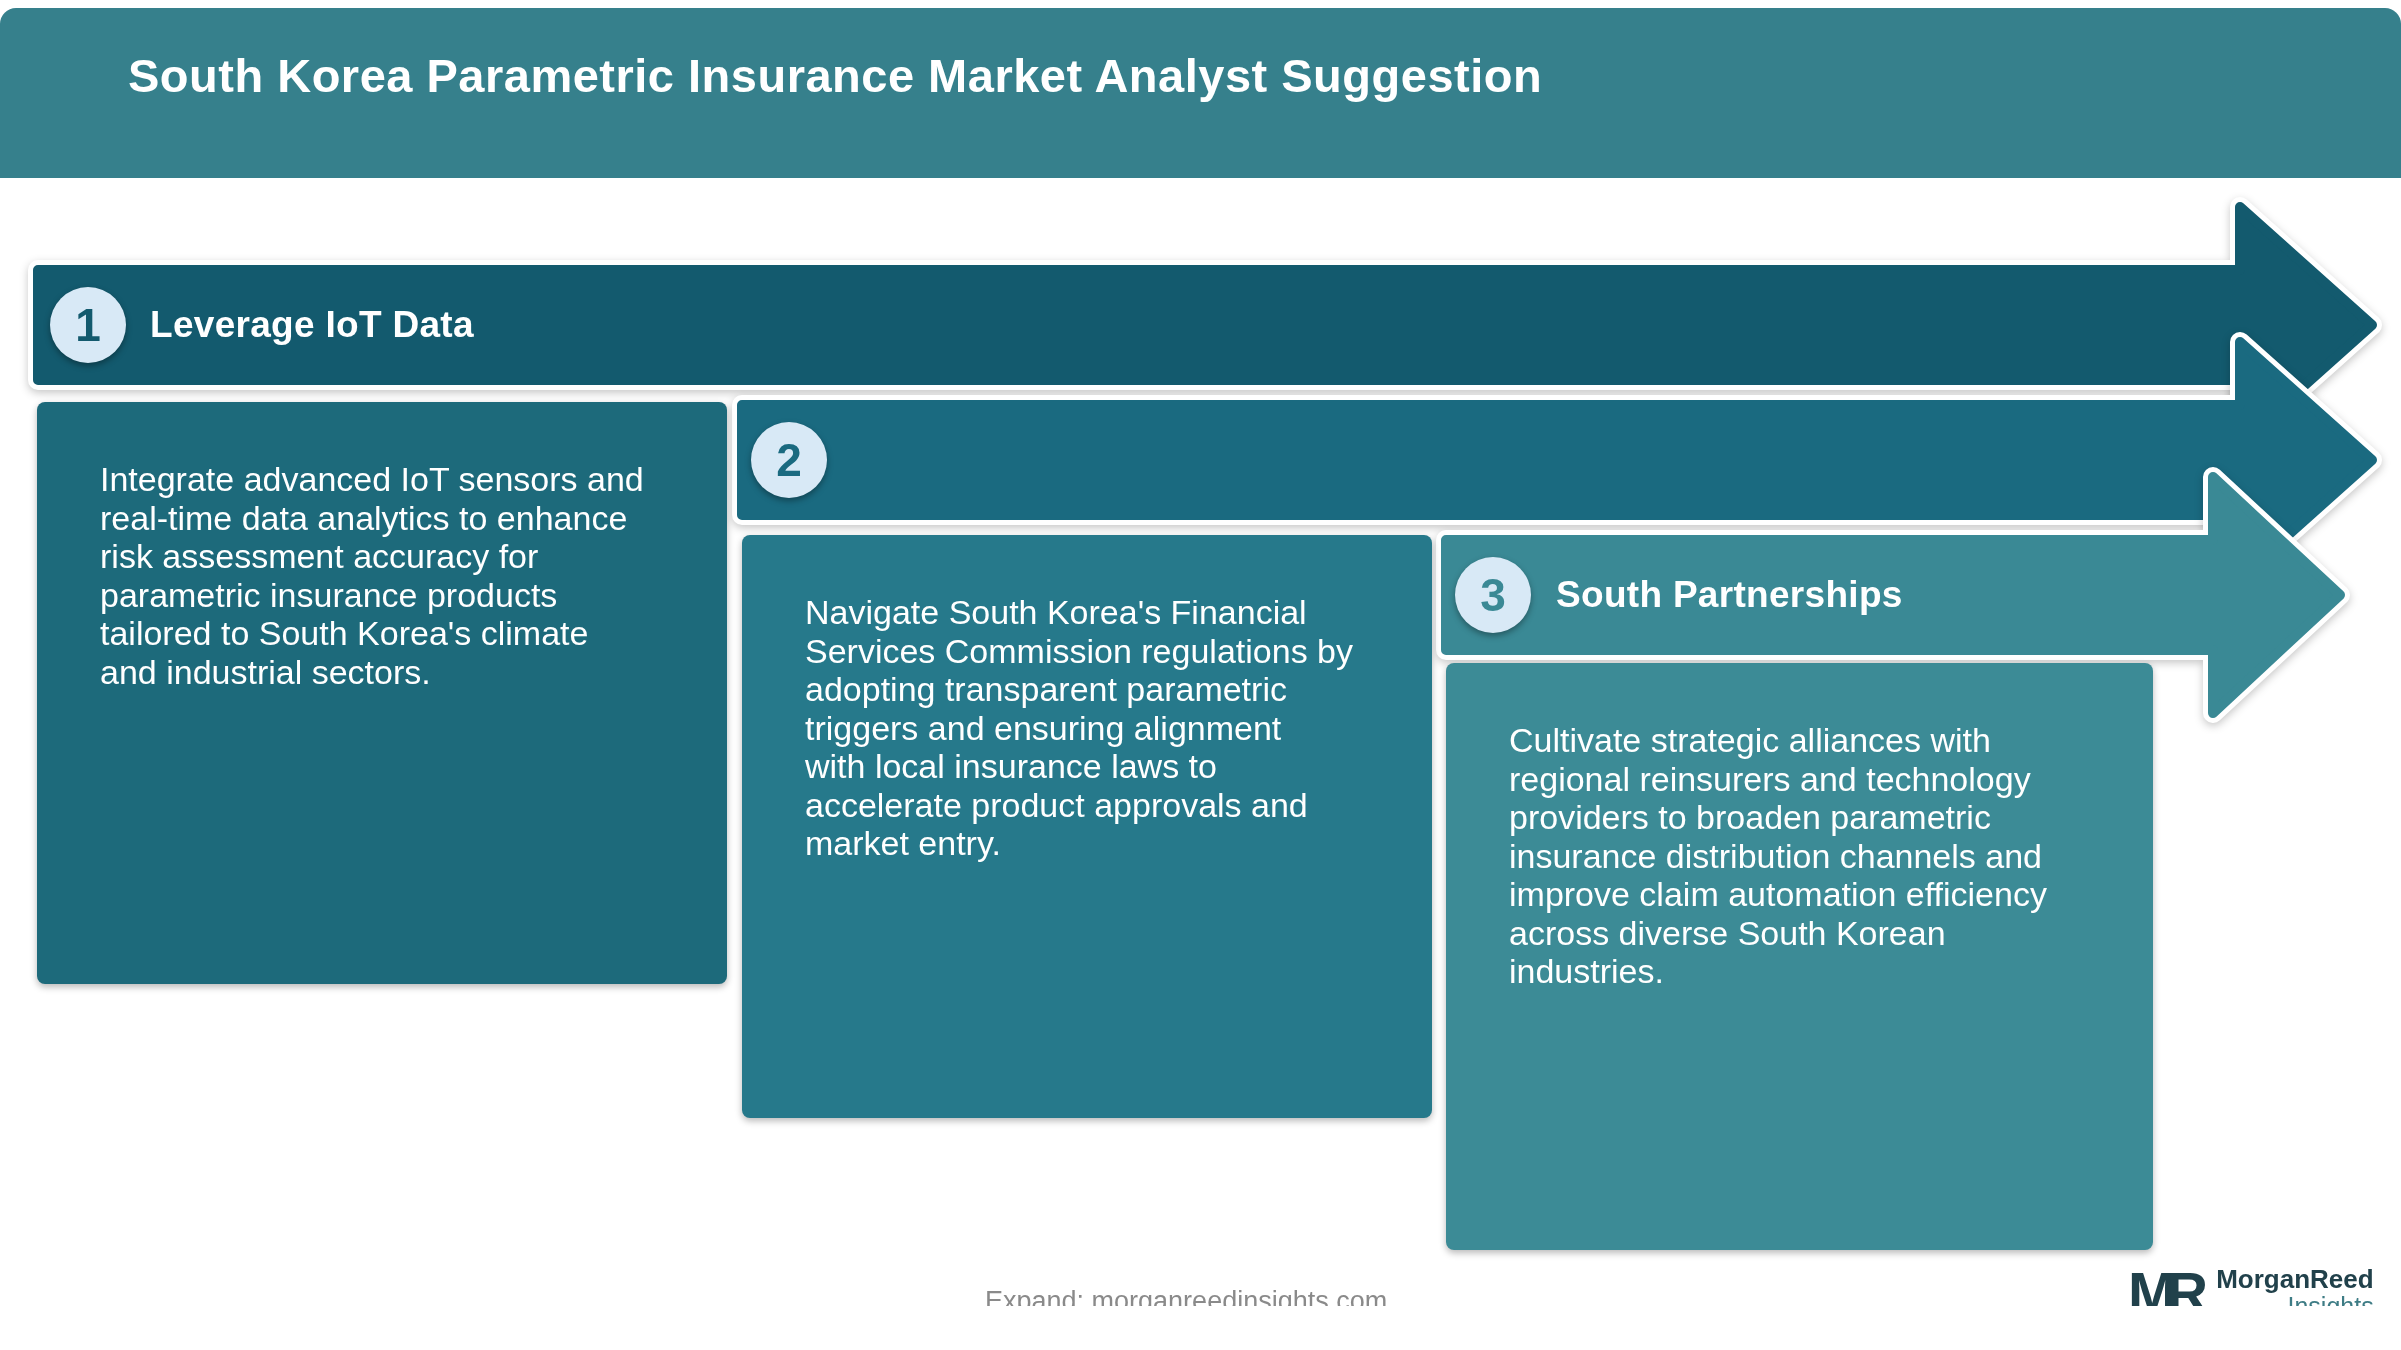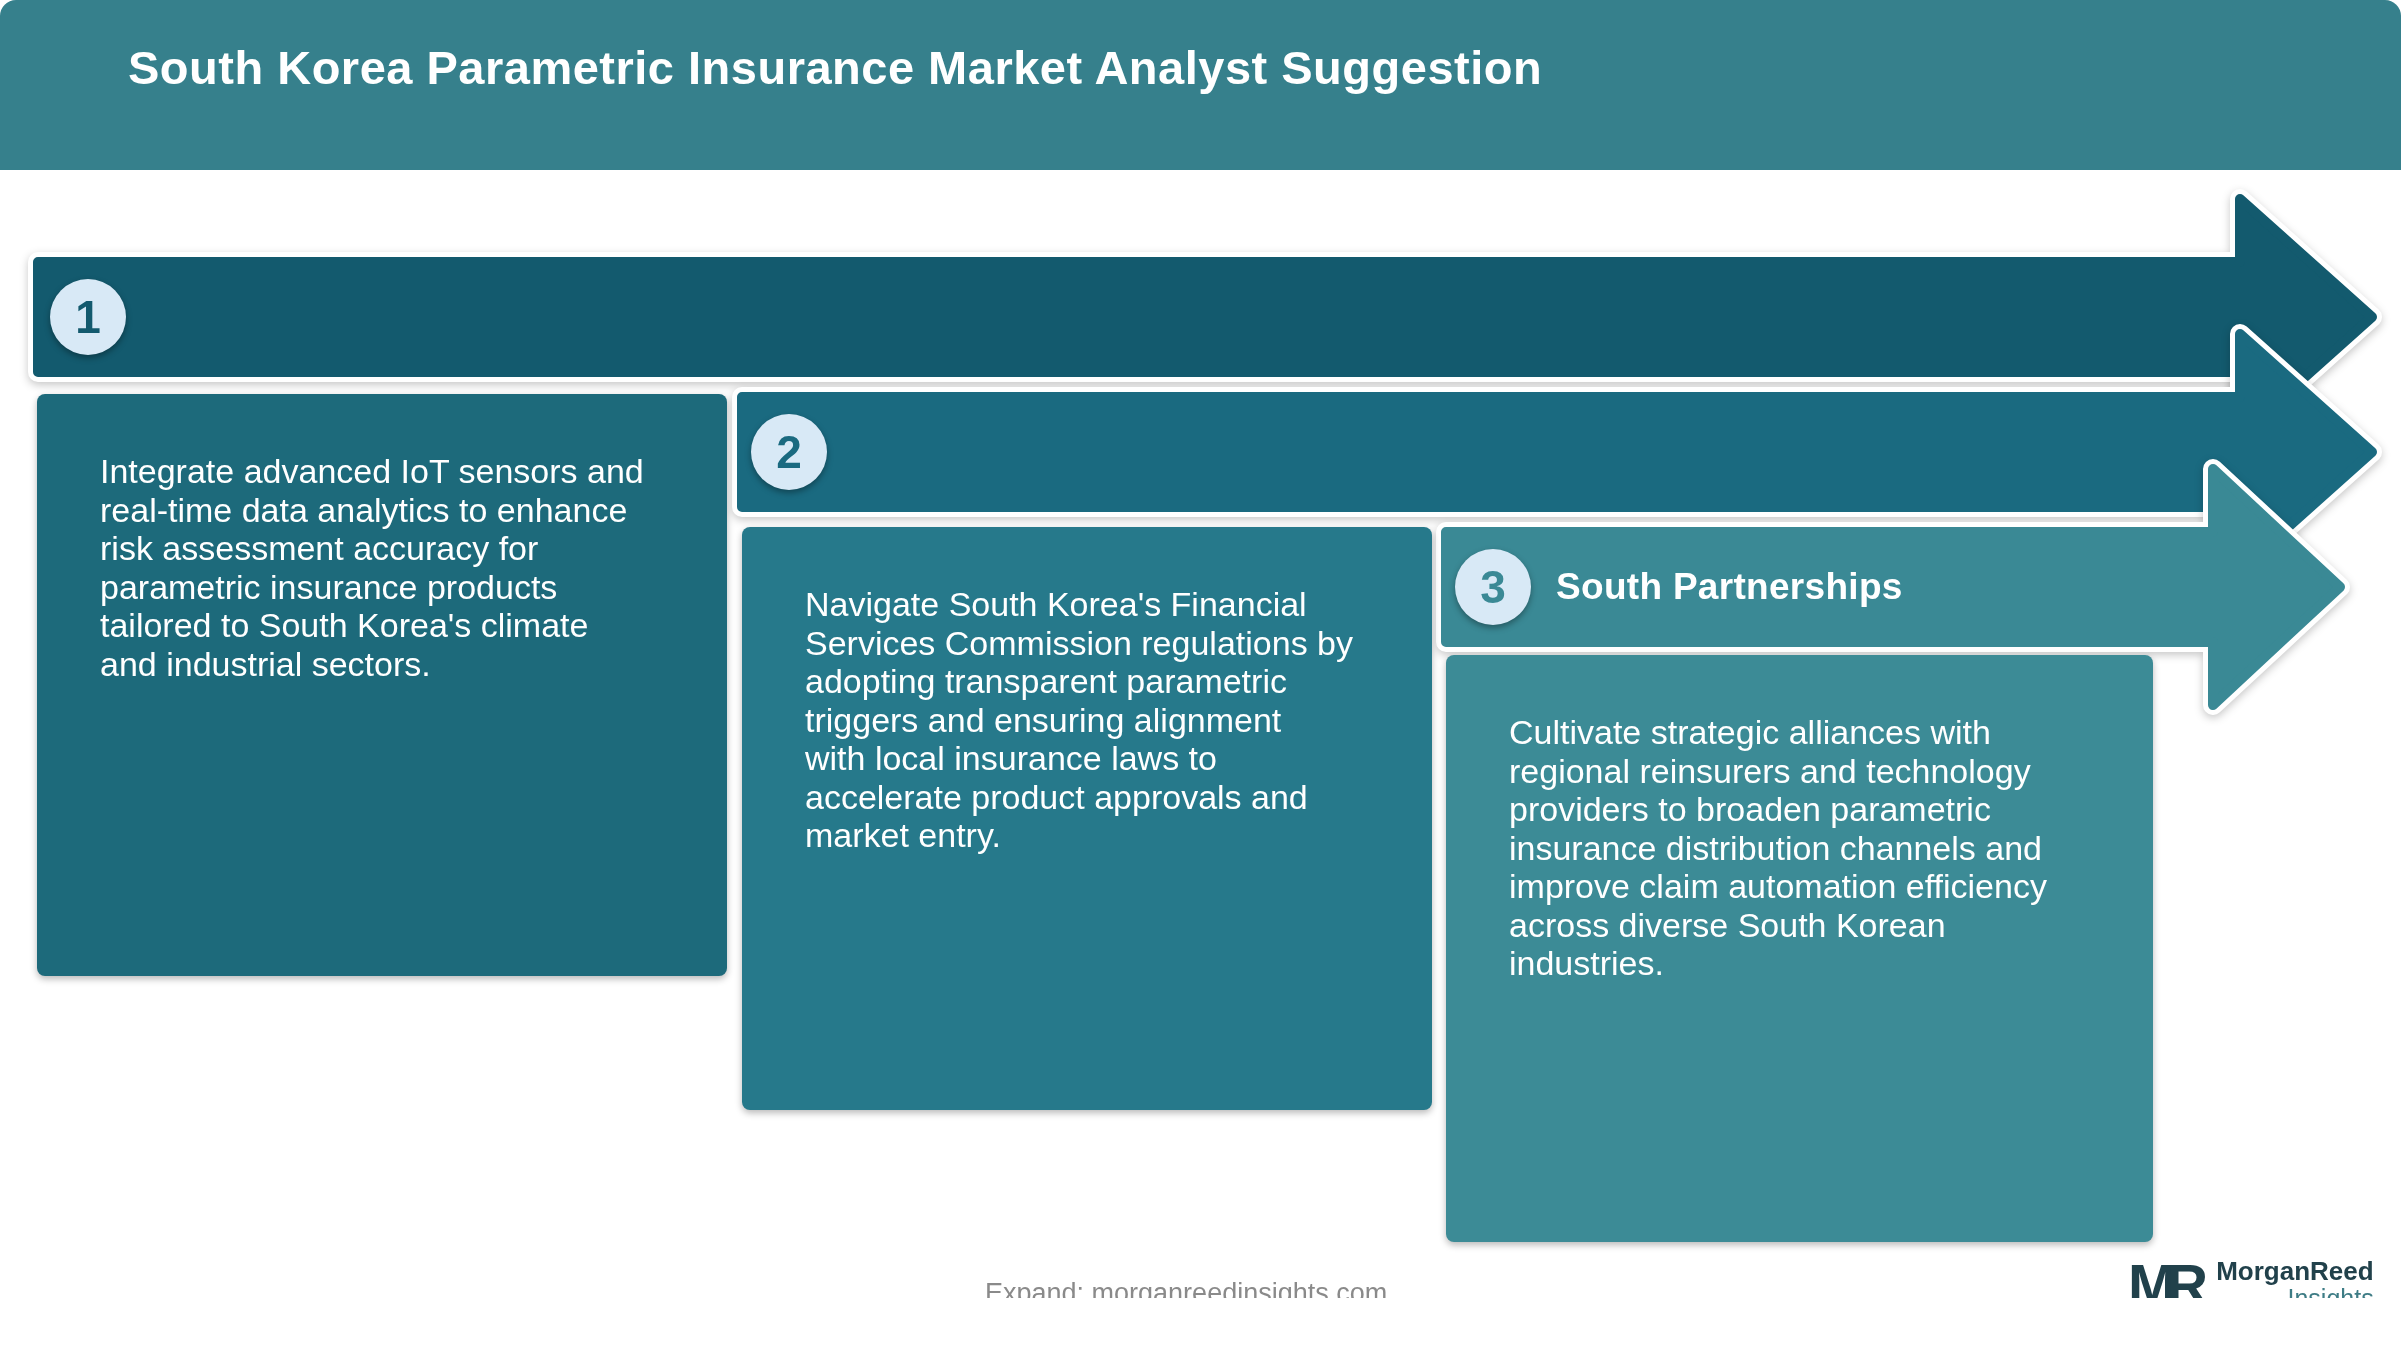--- a/index.html
+++ b/index.html
@@ -1,17 +1,17 @@
 <!DOCTYPE html>
 <html style="--header_bg: #36808C; --badge_bg: #D8E9F6; --source_text: #8A8A8A; --divider: #CFCFCF; --logo_dark: #21414B; --logo_teal: #3E7C85; --background: #FFFFFF; --body_text: #FFFFFF; --arrow-0: #135A6E; --box-0: #1D6A7B; --arrow-1: #1A6A80; --box-1: #26798B; --arrow-2: #3A8995; --box-2: #3C8B96;"><head>
 <meta charset="utf-8">
 <style>
   html,body{margin:0;padding:0;background:#ffffff;}
   body{width:2401px;height:1350px;font-family:"Liberation Sans",sans-serif;}
-  #slide{position:relative;width:2401px;height:1298px;background:#ffffff;overflow:hidden;}
+  #slide{position:relative;width:2401px;height:1298px;background:#ffffff;overflow:hidden;margin-top:8px;}
 
   
   .header{position:absolute;left:0;top:0;width:2401px;height:170px;
           background:var(--header_bg);border-radius:16px 16px 0 0;}
   .title{position:absolute;left:128px;top:40px;font-size:47px;font-weight:700;
          color:#ffffff;letter-spacing:.5px;white-space:nowrap;}
 
   
   .arrow-svg{position:absolute;left:0;top:0;width:2401px;height:1350px;
              pointer-events:none;filter:drop-shadow(0 3px 4px rgba(0,0,0,.22));}
@@ -87,20 +87,21 @@
   <div class="badge b0">
     <span class="badge-number">1</span>
   </div>
   <div class="badge b1">
     <span class="badge-number">2</span>
   </div>
   <div class="badge b2">
     <span class="badge-number">3</span>
   </div>
 
+  <div class="step-label l0">Leverage IoT Data</div>
   <div class="step-label l2">South Partnerships</div>
 
   <div class="desc-box d0">
     <div class="desc-text">Integrate advanced IoT sensors and
 real-time data analytics to enhance
 risk assessment accuracy for
 parametric insurance products
 tailored to South Korea's climate
 and industrial sectors.</div>
   </div>

